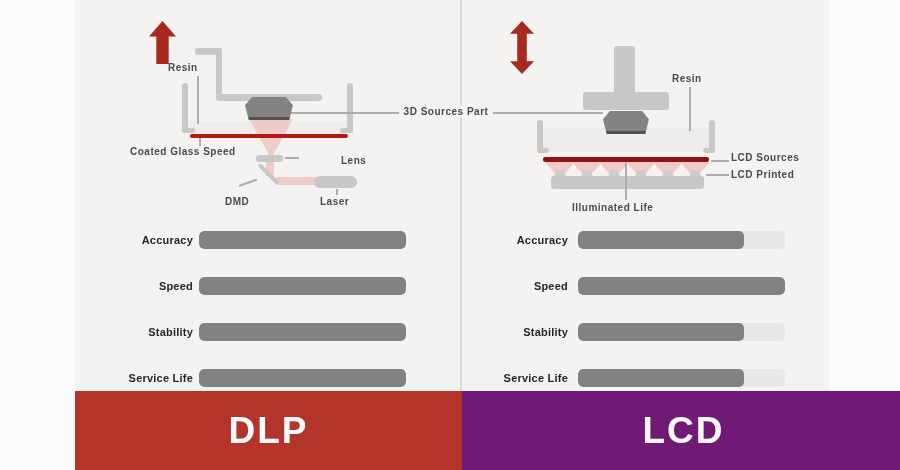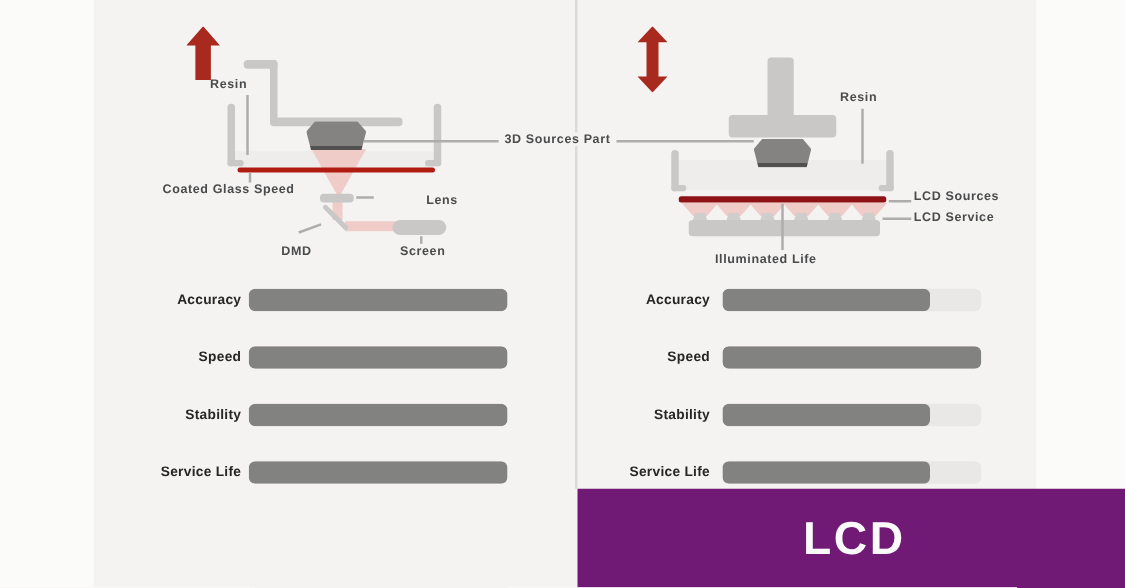--- a/index.html
+++ b/index.html
@@ -75,21 +75,21 @@
   <div class="pline" style="left:197px;top:76px;width:2px;height:48px;"></div>
   <div class="pline" style="left:199px;top:138px;width:2px;height:8px;"></div>
   <div class="pline" style="left:285px;top:157px;width:14px;height:2px;"></div>
   <div class="pline" style="left:239px;top:185px;width:19px;height:2px;transform:rotate(-20deg);transform-origin:left center;"></div>
   <div class="pline" style="left:336px;top:189px;width:2px;height:6px;"></div>
 
   <div class="dlabel" style="left:168px;top:62px;">Resin</div>
   <div class="dlabel" style="left:130px;top:146px;">Coated Glass Speed</div>
   <div class="dlabel" style="left:301px;top:155px;margin-left:40px;">Lens</div>
   <div class="dlabel" style="left:225px;top:196px;">DMD</div>
-  <div class="dlabel" style="left:320px;top:196px;">Screen</div>
+  <div class="dlabel" style="left:320px;top:196px;">Laser</div>
 
   <div class="pline" style="left:291px;top:112px;width:108px;height:2px;"></div>
   <div class="pline" style="left:493px;top:112px;width:110px;height:2px;"></div>
   <div id="pp-label">3D Sources Part</div>
 
   <div class="redshape" id="lcd-arrow"></div>
 
   <div class="mg" style="left:614px;top:46px;width:21px;height:50px;"></div>
   <div class="mg" style="left:583px;top:92px;width:86px;height:18px;"></div>
   <div class="part" style="left:603px;top:111px;width:46px;height:23px;"></div>
@@ -117,23 +117,26 @@
   <div class="src" style="left:689px;top:170px;width:12px;height:7px;"></div>
   <div class="mg" style="left:551px;top:176px;width:153px;height:13px;"></div>
 
   <div class="pline" style="left:689px;top:87px;width:2px;height:44px;"></div>
   <div class="pline" style="left:711px;top:160px;width:18px;height:2px;"></div>
   <div class="pline" style="left:706px;top:174px;width:23px;height:2px;"></div>
   <div class="pline" style="left:625px;top:163px;width:2px;height:37px;"></div>
 
   <div class="dlabel" style="left:672px;top:73px;">Resin</div>
   <div class="dlabel" style="left:731px;top:152px;">LCD Sources</div>
-  <div class="dlabel" style="left:731px;top:169px;">LCD Service</div>
+  <div class="dlabel" style="left:731px;top:169px;">LCD Printed</div>
   <div class="dlabel" style="left:572px;top:202px;">Illuminated Life</div>
 
+  <div class="banner" id="banner-dlp">
+    <span class="banner-title">DLP</span>
+  </div>
   <div class="banner" id="banner-lcd">
     <span class="banner-title">LCD</span>
   </div>
 <div class="bar-label" style="top: 231px; left: 43px; width: 150px;">Accuracy</div>
     <div class="bar-track" style="top: 231px; left: 199px;">
       <div class="bar-fill" style="width: 100%;"></div>
     </div>
     <div class="bar-label" style="top: 277px; left: 43px; width: 150px;">Speed</div>
     <div class="bar-track" style="top: 277px; left: 199px;">
       <div class="bar-fill" style="width: 100%;"></div>

